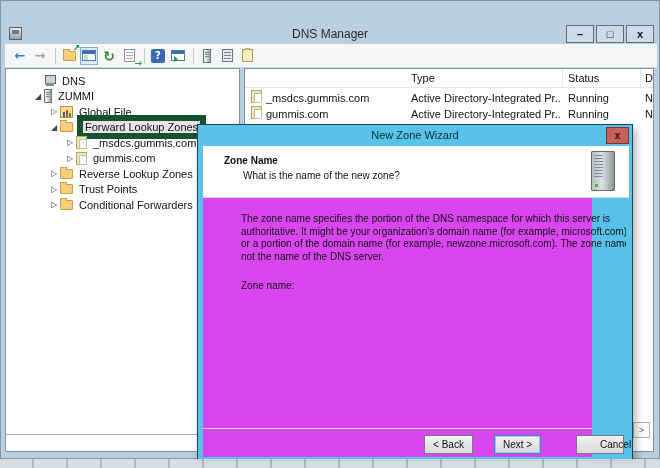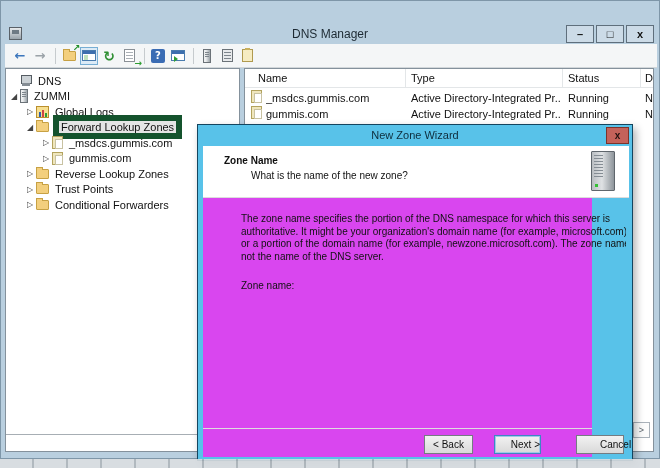--- a/index.html
+++ b/index.html
@@ -54,21 +54,21 @@
   .icn-server-sm::after { content:""; position:absolute; left:1px; top:2px; width:4px; height:5px;
     background:repeating-linear-gradient(#7d858c 0 1px, transparent 1px 2px); }
   .icn-list { display:inline-block; width:11px; height:13px; border:1px solid #6b7278; background:#e8eaec; }
   .icn-list i { display:block; margin:2px 1px 0 1px; height:1px; background:#7d858c; }
   .icn-clip { display:inline-block; width:11px; height:13px; border:1px solid #b09a4e; background:#f6ecc2; position:relative; }
   .icn-clip::before { content:""; position:absolute; left:2px; top:-2px; width:5px; height:2px; background:#c9b05e; }
 
   
   .tree-panel { position:absolute; left:4px; top:67px; width:235px; height:384px;
     background:#fff; border:1px solid #84919c; font-size:11px; color:#111; }
-  .tree-rows { position:absolute; left:0; top:4px; right:0; }
+  .tree-rows { position:absolute; left:0; top:4px; right:0;padding-left:24px; }
   .trow { height:15.5px; display:flex; align-items:center; white-space:nowrap; }
   .twisty { width:12px; text-align:center; font-family:"DejaVu Sans", sans-serif; font-size:8px; color:#444; flex:none; }
   .ticon { margin-right:4px; flex:none; }
   .tlabel { padding:0 2px; }
   .tlabel.sel { background:#e5e5e5; border:6px solid #14532d; }
   .tree-hscroll { position:absolute; left:0; right:0; bottom:0; height:17px;
     background:#fff; border-top:1px solid #a7aeb4; }
   .icn-dns-root { display:inline-block; width:12px; height:12px; position:relative; }
   .icn-dns-root::before { content:""; position:absolute; left:1px; top:0; width:9px; height:7px;
     border:1px solid #555c62; background:#ccd2d6; }
@@ -94,41 +94,41 @@
   
   .dialog { position:absolute; left:197px; top:124px; width:436px; height:337px;
     background:#58c2e9; border:1px solid #14455f; box-shadow:3px 4px 8px rgba(0,0,0,.3); }
   .dlg-title { position:absolute; left:0; top:0; width:100%; height:21px; text-align:center;
     line-height:21px; font-size:11px; color:#0e2d3c; }
   .dlg-close { position:absolute; top:2px; right:3px; width:23px; height:17px; background:#c4625a;
     border:1px solid #7c332b; color:#241210; font-size:10px; font-weight:bold; text-align:center; line-height:15px; }
   .dlg-header { position:absolute; left:5px; top:21px; width:426px; height:52px; background:#fff;
     border-bottom:1px solid #dcdcdc; font-size:10px; color:#111; }
   .dlg-heading { position:absolute; left:21px; top:9px; font-weight:bold; }
-  .dlg-subheading { position:absolute; left:40px; top:24px;margin-left:8px; }
+  .dlg-subheading { position:absolute; left:40px; top:24px; }
   .server-big { position:absolute; right:14px; top:5px; width:24px; height:40px;
     border:1px solid #5f666c; border-radius:1px;
     background:linear-gradient(90deg,#b9bdc1 0%,#dfe2e4 45%,#8e959b 100%); }
   .server-big::before { content:""; position:absolute; left:2px; top:3px; width:9px; height:22px;
     background:repeating-linear-gradient(#858d94 0 1px, transparent 1px 3px); }
   .server-big::after { content:""; position:absolute; left:3px; bottom:3px; width:3px; height:3px; background:#35c135; }
   .dlg-body { position:absolute; left:5px; top:73px; width:389px; height:259px; background:#d946ef;
     font-size:10px; color:#111; }
   .desc { position:absolute; left:38px; top:15px; width:385px; line-height:12.5px; }
   .desc div { white-space:nowrap; overflow:hidden; }
   .zn-label { position:absolute; left:38px; top:82px; }
   .textbox { position:absolute; left:38px; top:93px; width:306px; height:18px; background:#fff;
     border:1px solid #7da6c0; line-height:16px; padding-left:4px; }
   .caret { display:inline-block; width:1px; height:11px; background:#000; margin-left:1px; vertical-align:-2px; }
   .btnbar { position:absolute; left:0; bottom:0; width:100%; height:29px; border-top:1px solid #dedede; }
   .dlg-btn { position:absolute; top:237px; height:19px; background:linear-gradient(#f2f2f2,#d9d9d9);
     border:1px solid #747c82; font-size:10px; color:#111; text-align:center; line-height:17px;
     font-family:"Liberation Sans", sans-serif; }
   .btn-back { left:221px; width:49px; }
-  .btn-next { left:291px; width:47px; border:1px solid #3e87c4; box-shadow:0 0 0 1px #9ec9e8 inset;text-align:right; }
+  .btn-next { left:291px; width:47px; border:1px solid #3e87c4; box-shadow:0 0 0 1px #9ec9e8 inset; }
   .btn-cancel { left:373px; width:48px;padding-left:23px; }
 
   .bottom-strip { position:absolute; left:0; top:459px; width:660px; height:9px; background:#d9dee2;
     background-image:repeating-linear-gradient(90deg, transparent 0 32px, #aeb6bc 32px 34px); opacity:.9; }
 </style>
 </head>
 <body>
 
 <div class="window">
 
@@ -190,21 +190,21 @@
         <span class="tlabel">DNS</span>
       </div>
       <div class="trow" style="padding-left:2px">
         <span class="twisty">◢</span>
         <span class="ticon icn-server-sm"></span>
         <span class="tlabel">ZUMMI</span>
       </div>
       <div class="trow" style="padding-left:18px">
         <span class="twisty">▷</span>
         <span class="ticon icn-logs"></span>
-        <span class="tlabel">Global Logs</span>
+        <span class="tlabel">Global File</span>
       </div>
       <div class="trow" style="padding-left:18px">
         <span class="twisty">◢</span>
         <span class="ticon icn-folder"></span>
         <span class="tlabel sel">Forward Lookup Zones</span>
       </div>
       <div class="trow" style="padding-left:34px">
         <span class="twisty">▷</span>
         <span class="ticon icn-zone"></span>
         <span class="tlabel">_msdcs.gummis.com</span>
@@ -228,21 +228,20 @@
         <span class="twisty">▷</span>
         <span class="ticon icn-folder"></span>
         <span class="tlabel">Conditional Forwarders</span>
       </div>
     </div>
     <div class="tree-hscroll"></div>
   </div>
 
   <div class="list-panel">
     <div class="lheader">
-      <div class="lcol" style="left:0;width:161px;padding-left:13px">Name</div>
       <div class="lcol" style="left:161px;width:157px;padding-left:5px">Type</div>
       <div class="lcol" style="left:318px;width:78px;padding-left:5px">Status</div>
       <div class="lcol" style="left:396px;width:12px;padding-left:4px;border-right:none">D</div>
     </div>
     <div class="lrow" style="top:21px">
       <span class="lcell" style="left:6px"><span class="icn-zone"></span></span>
       <span class="lcell" style="left:21px;width:138px">_msdcs.gummis.com</span>
       <span class="lcell" style="left:166px;width:150px">Active Directory-Integrated Pr...</span>
       <span class="lcell" style="left:323px;width:70px">Running</span>
       <span class="lcell" style="left:400px;width:8px">N</span>

